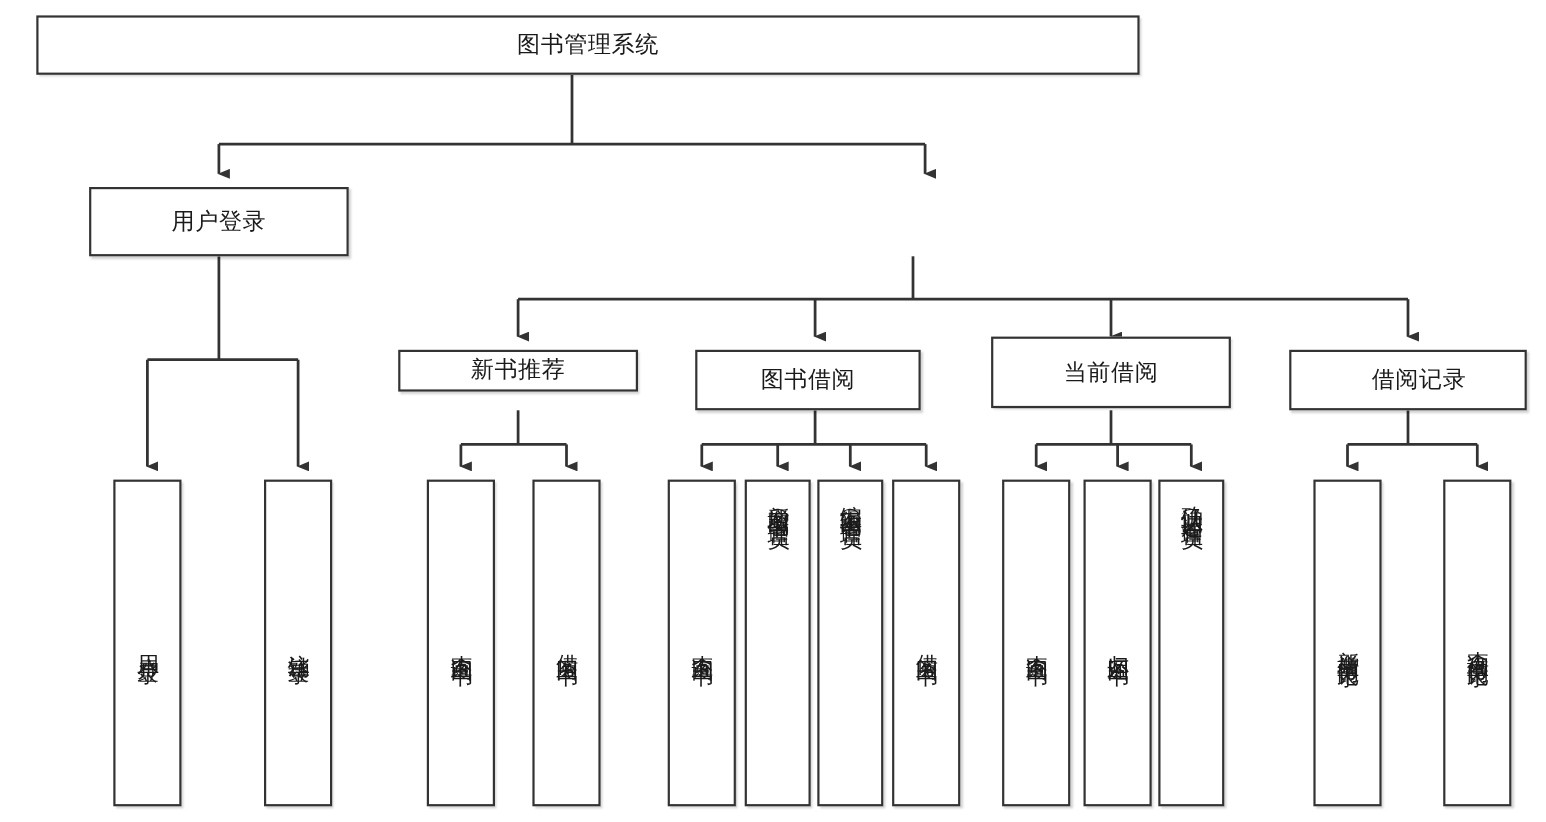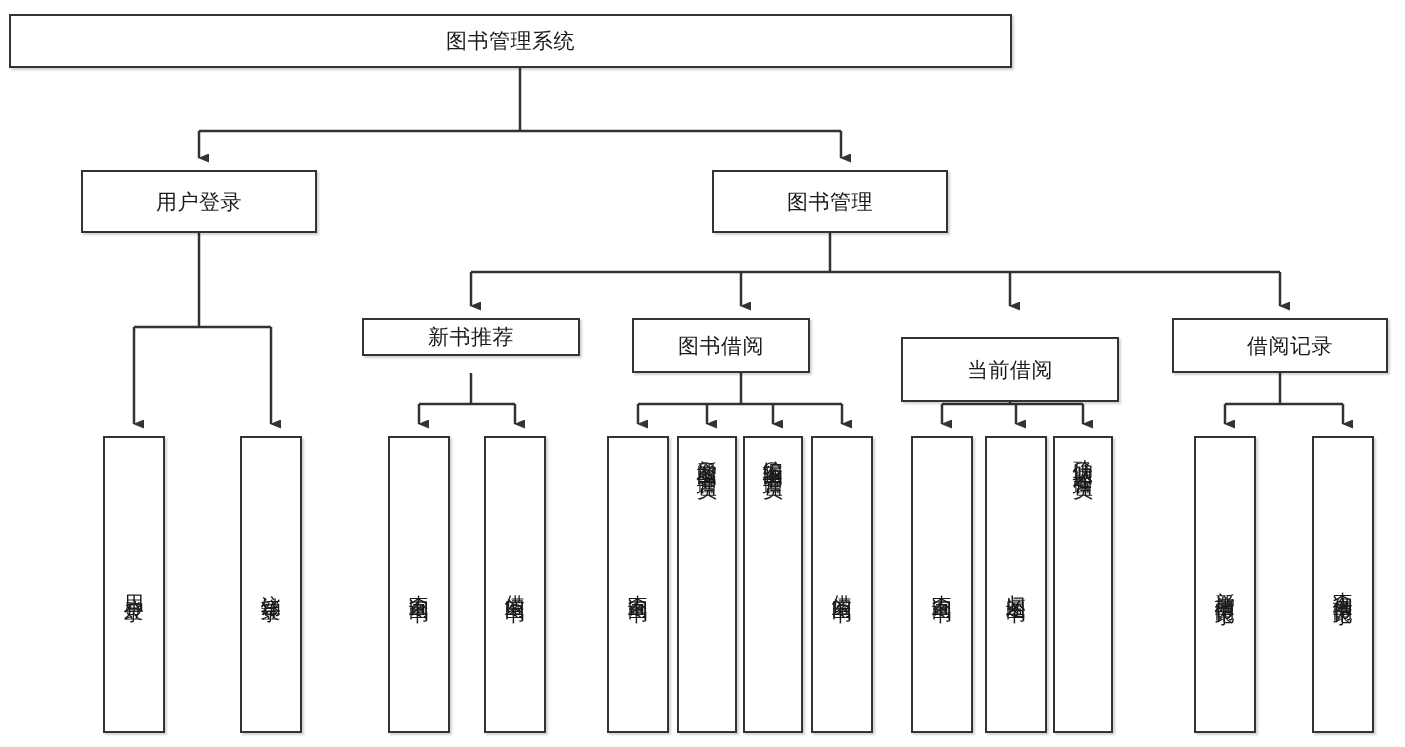--- a/index.html
+++ b/index.html
@@ -117,38 +117,35 @@
       <path d="M 1016 404 L 1016 424" marker-end="url(#arrowhead)"></path>
       <path d="M 1083 404 L 1083 424" marker-end="url(#arrowhead)"></path>
 
       <path d="M 1280 373 L 1280 404"></path>
       <path d="M 1225 404 L 1343 404"></path>
       <path d="M 1225 404 L 1225 424" marker-end="url(#arrowhead)"></path>
       <path d="M 1343 404 L 1343 424" marker-end="url(#arrowhead)"></path>
     </g>
   </svg>
 
-  <div class="node-box" style="left: 9px; top: 14px; width: 1003px; height: 54px;">
+  <div class="node-box" style="left: 33px; top: 14px; width: 1003px; height: 54px;">
     <span class="node-label">图书管理系统</span>
   </div>
 
   <div class="node-box" style="left: 81px; top: 170px; width: 236px; height: 63px;">
     <span class="node-label">用户登录</span>
   </div>
-  <div class="node-box" style="left: 712px; top: 170px; width: 236px; height: 63px;">
-    <span class="node-label">图书管理</span>
-  </div>
 
   <div class="node-box" style="left: 362px; top: 318px; width: 218px; height: 38px;">
     <span class="node-label">新书推荐</span>
   </div>
-  <div class="node-box" style="left: 632px; top: 318px; width: 178px; height: 55px;">
+  <div class="node-box" style="left: 632px; top: 318px; width: 205px; height: 55px;">
     <span class="node-label">图书借阅</span>
   </div>
-  <div class="node-box" style="left: 901px; top: 337px; width: 218px; height: 65px;">
+  <div class="node-box" style="left: 901px; top: 306px; width: 218px; height: 65px;">
     <span class="node-label">当前借阅</span>
   </div>
   <div class="node-box" style="left: 1172px; top: 318px; width: 216px; height: 55px; padding-left: 20px;">
     <span class="node-label">借阅记录</span>
   </div>
 
   <div class="node-box vertical centered" style="left: 103px; top: 436px; width: 62px; height: 297px;">
     <span class="node-label">用户登录</span>
   </div>
   <div class="node-box vertical centered" style="left: 240px; top: 436px; width: 62px; height: 297px;">

